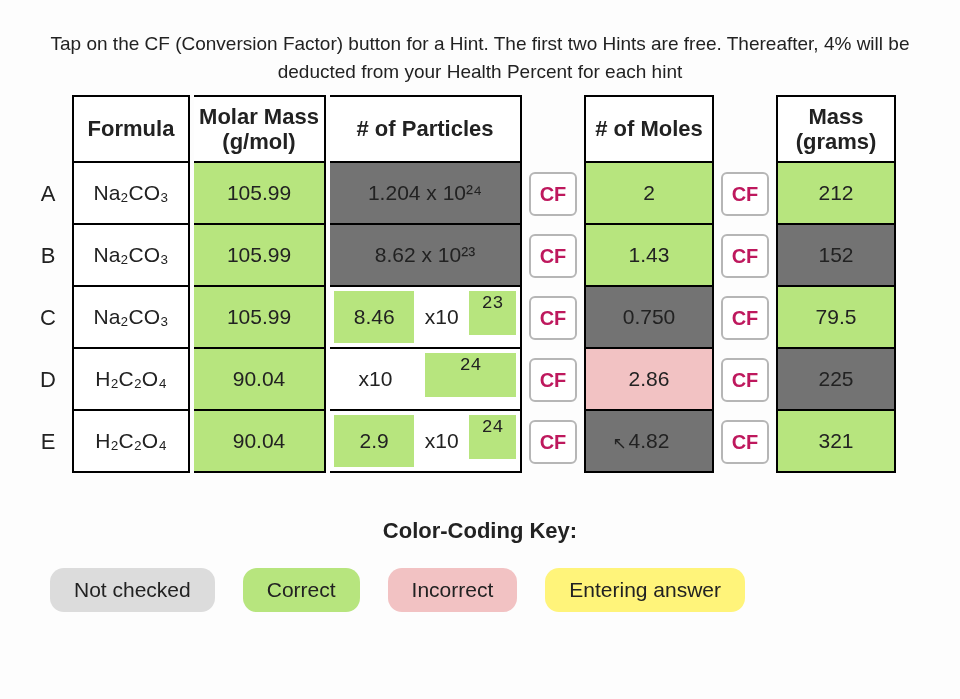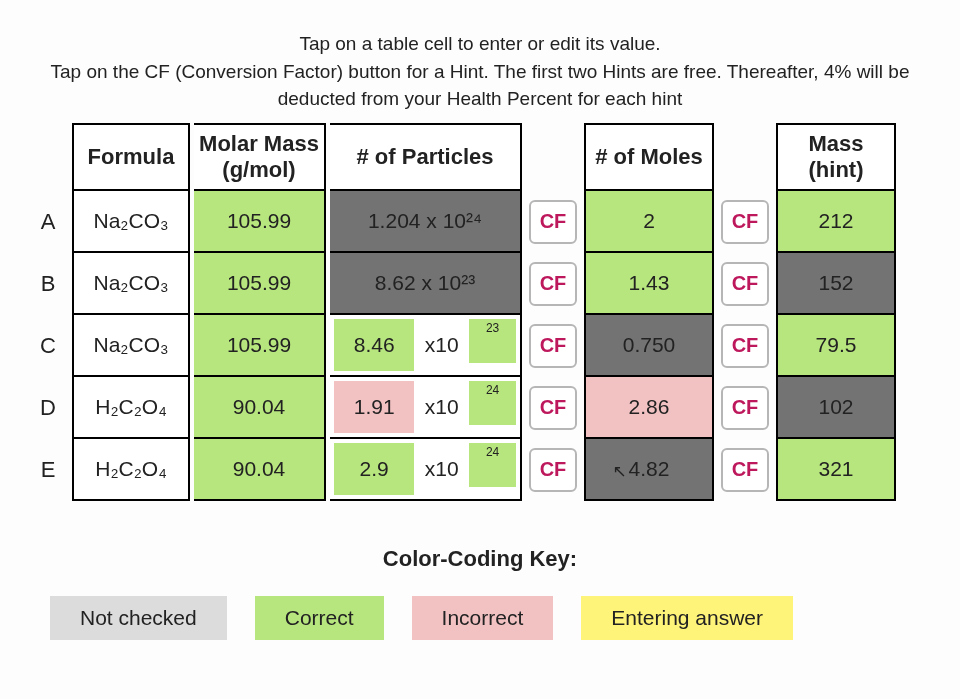--- a/index.html
+++ b/index.html
@@ -36,65 +36,64 @@
       border:2px solid #b6b6b6; border-radius:6px;
       color:#be185d; font-weight:bold; font-size:20px;
       width:48px; height:44px; display:flex; align-items:center; justify-content:center;
       background:#fff;
       margin: auto;
     }
     .cf-wrap { display:flex; align-items:center; justify-content:center; }
     .particles-split { display:flex; width:100%; height:100%; align-items:stretch;}
     .particles-split .coef { flex:1.2; display:flex; align-items:center; justify-content:center; margin:4px; }
     .particles-split .mid  { flex:0.7; display:flex; align-items:center; justify-content:center;}
-    .particles-split .exp  { flex:0.7; display:flex; align-items:flex-start; justify-content:center; margin:4px 4px 12px; padding-top:2px; font-size:12px;}
+    .particles-split .exp  { flex:0.7; display:flex; align-items:flex-start; justify-content:center; margin:4px 4px 12px; padding-top:2px; font-size:18px;font-family:Liberation Mono, monospace;}
     .row { display: contents; }
     .row > * { min-height: 62px; }
     .row .cell, .row .hdr { margin-top:-2px; }
     .empty { }
     .header-row > * { min-height: 66px;}
 
     
     .joined-left { border-left:none !important; margin-left:-2px;}
     .joined-top  { margin-top:-2px; }
 
     .legend-title { text-align:center; font-weight:bold; font-size:22px; margin-top:45px; margin-bottom:24px;}
     .legend { display:flex; gap:28px; padding-left:20px; align-items:center;}
-    .legend-item { font-size:21px; padding:10px 30px; display:flex; align-items:center; justify-content:center;}
+    .legend-item { font-size:21px; padding:10px 24px; display:flex; align-items:center; justify-content:center;border-radius:14px;}
     .leg-notchecked { background:#dcdcdc;}
     .leg-correct    { background:#b7e57e;}
     .leg-incorrect  { background:#f2c2c3;}
     .leg-entering   { background:#fff47a;}
   </style>
 </head>
 <body>
 
 <div class="instructions">
-  <span class="instr-line1">Tap on a table cell to enter or edit its value.</span>
   <span class="instr-line2">Tap on the CF (Conversion Factor) button for a Hint. The first two Hints are free. Thereafter, 4% will be deducted from your Health Percent for each hint</span>
 </div>
 
 <div class="grid">
 
   <div class="row header-row">
     <div class="empty"></div>
     <div class="hdr">Formula</div>
     <div class="hdr joined-left">
         <span style="white-space:pre-line; text-align:center;">Molar Mass (g/mol)</span>
       </div>
     <div class="hdr joined-left">
         <span style="white-space:pre-line;"># of Particles</span>
       </div>
     <div class="empty"></div>
     <div class="hdr">
         <span style="white-space:pre-line;"># of Moles</span>
       </div>
     <div class="empty"></div>
     <div class="hdr">
-        <span style="white-space:pre-line;">Mass (hint)</span>
+        <span style="white-space:pre-line;">Mass (grams)</span>
       </div>
   </div>
 
   <div class="row">
     <div class="rowlabel">A</div>
     <div class="cell joined-top">
         <div class="cell-inner formula">
           <span>Na₂CO₃</span>
         </div>
       </div>
@@ -205,39 +204,38 @@
           <span>H₂C₂O₄</span>
         </div>
       </div>
     <div class="cell joined-left joined-top">
         <div class="cell-inner green">
           <span>90.04</span>
         </div>
       </div>
     <div class="cell joined-left joined-top particles-cell">
       <div class="particles-split">
-        <div class="coef pink">1.91</div>
         <div class="mid">x10</div>
         <div class="exp green">24</div>
       </div>
     </div>
     <div class="cf-wrap">
         <div class="cf-btn">CF</div>
       </div>
     <div class="cell joined-top">
         <div class="cell-inner pink">
           <span>2.86</span>
         </div>
       </div>
     <div class="cf-wrap">
         <div class="cf-btn">CF</div>
       </div>
     <div class="cell joined-top">
         <div class="cell-inner white">
-          <span>102</span>
+          <span>225</span>
         </div>
       </div>
   </div>
 
   <div class="row">
     <div class="rowlabel">E</div>
     <div class="cell joined-top">
         <div class="cell-inner formula">
           <span>H₂C₂O₄</span>
         </div>

